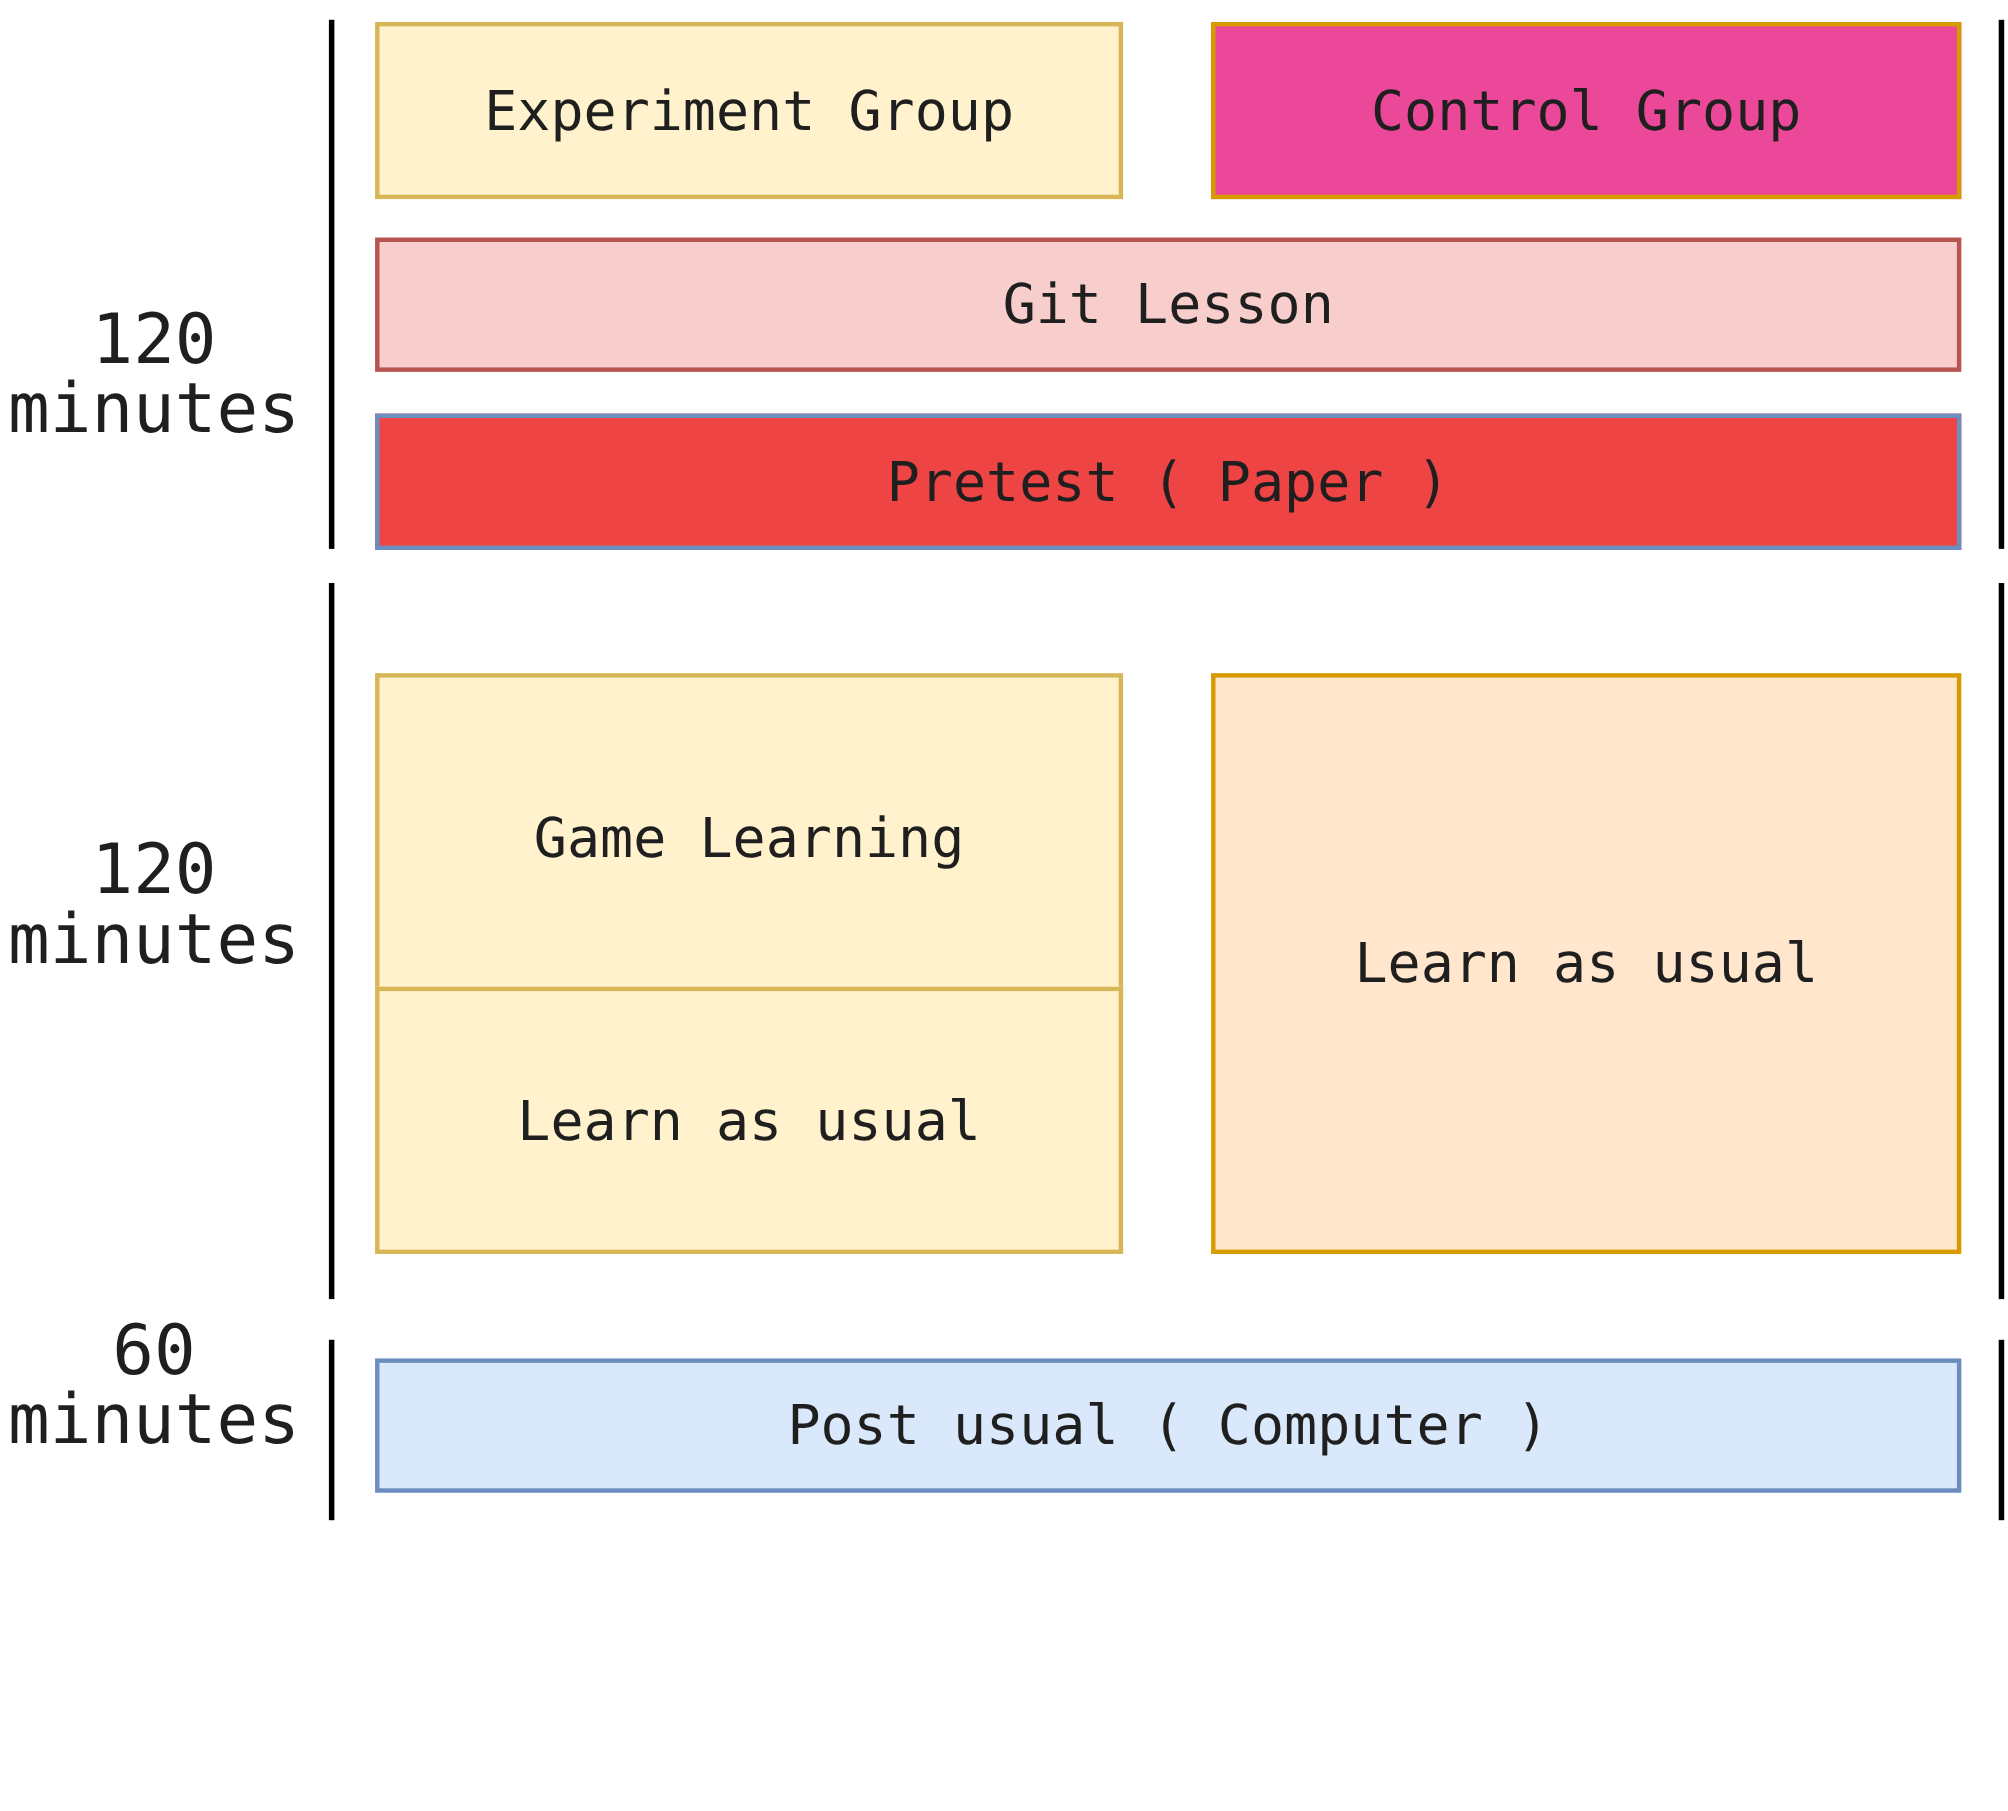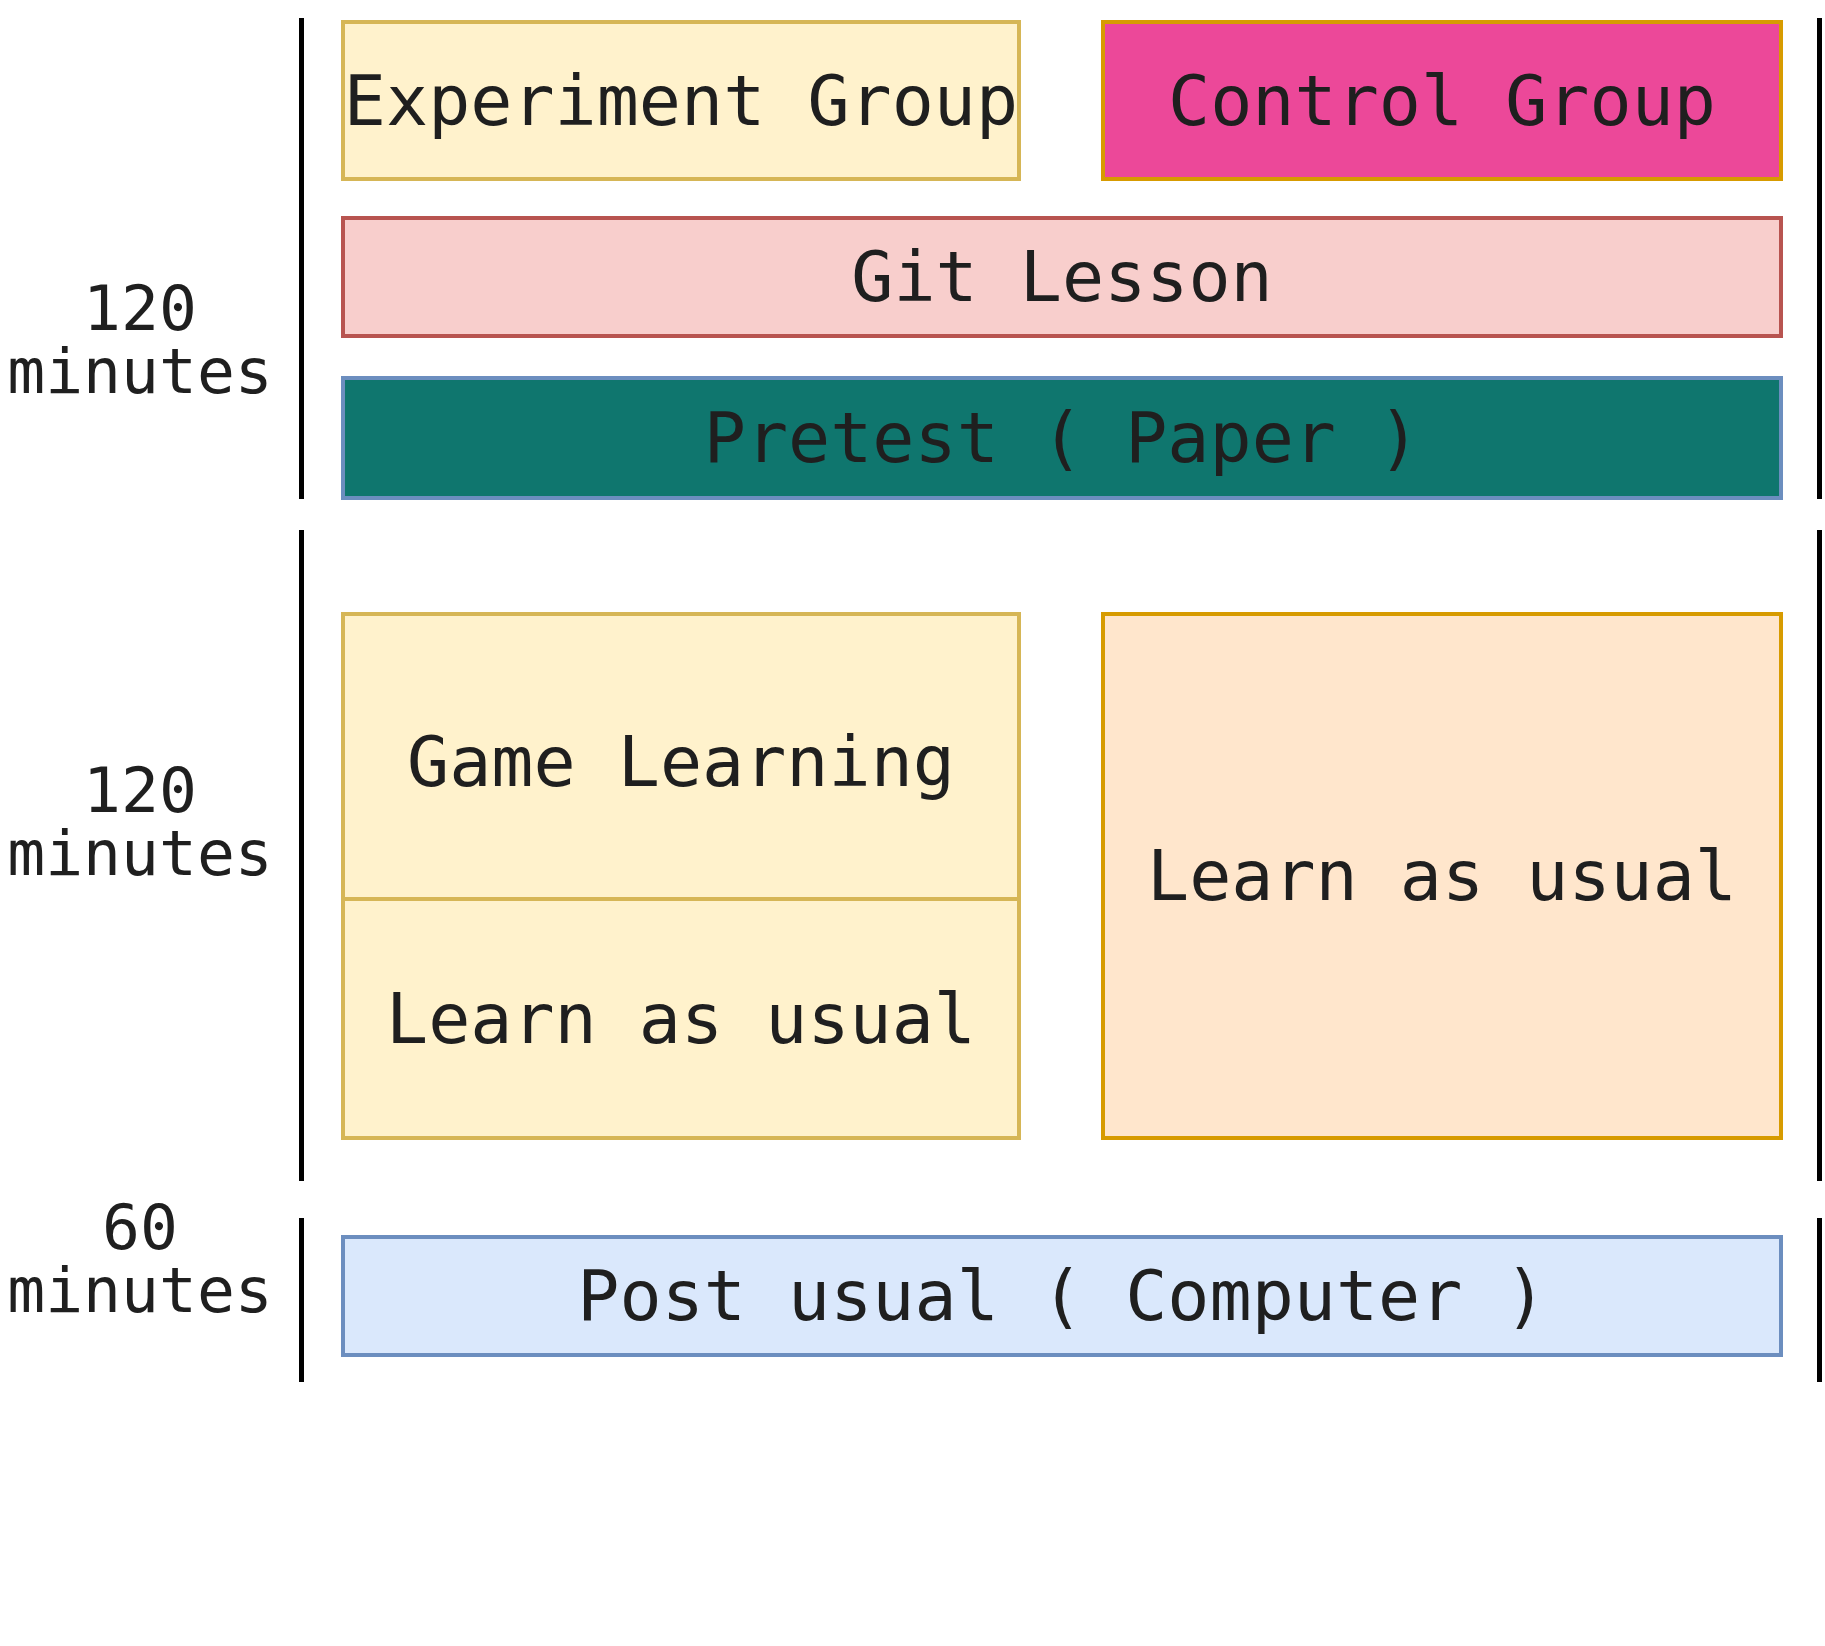--- a/index.html
+++ b/index.html
@@ -15,21 +15,21 @@
     font-family: "DejaVu Sans Mono", "Liberation Mono", monospace;
     overflow: hidden;
   }
   .box {
     position: absolute;
     box-sizing: border-box;
     border: 4px solid #000;
     display: flex;
     align-items: center;
     justify-content: center;
-    font-size: 70px;
+    font-size: 50px;
     color: #1f1f1f;
     white-space: pre;
   }
   .bracket {
     position: absolute;
     width: 5px;
     background: #000000;
   }
   .phase-label {
     position: absolute;
@@ -70,21 +70,21 @@
     <span>Experiment Group</span>
   </div>
   <div class="box" style="left: 1101px; top: 20px; width: 682px; height: 161px; background-color: #ec4899; border-color: rgb(215, 155, 0);">
     <span>Control Group</span>
   </div>
 
   <div class="box" style="left: 341px; top: 216px; width: 1442px; height: 122px; background-color: rgb(248, 206, 204); border-color: rgb(184, 84, 80);">
     <span>Git Lesson</span>
   </div>
 
-  <div class="box" style="left: 341px; top: 376px; width: 1442px; height: 124px; background-color: #0f766e; border-color: rgb(108, 142, 191);">
+  <div class="box" style="left: 341px; top: 376px; width: 1442px; height: 124px; background-color: #ef4444; border-color: rgb(108, 142, 191);">
     <span>Pretest ( Paper )</span>
   </div>
 
   <div class="box" style="left: 341px; top: 612px; width: 680px; height: 300px; background-color: rgb(255, 242, 204); border-color: rgb(214, 182, 86);">
     <span>Game Learning</span>
   </div>
   <div class="box" style="left: 341px; top: 897px; width: 680px; height: 243px; background-color: rgb(255, 242, 204); border-color: rgb(214, 182, 86);">
     <span>Learn as usual</span>
   </div>
   <div class="box" style="left: 1101px; top: 612px; width: 682px; height: 528px; background-color: rgb(255, 230, 204); border-color: rgb(215, 155, 0);">

